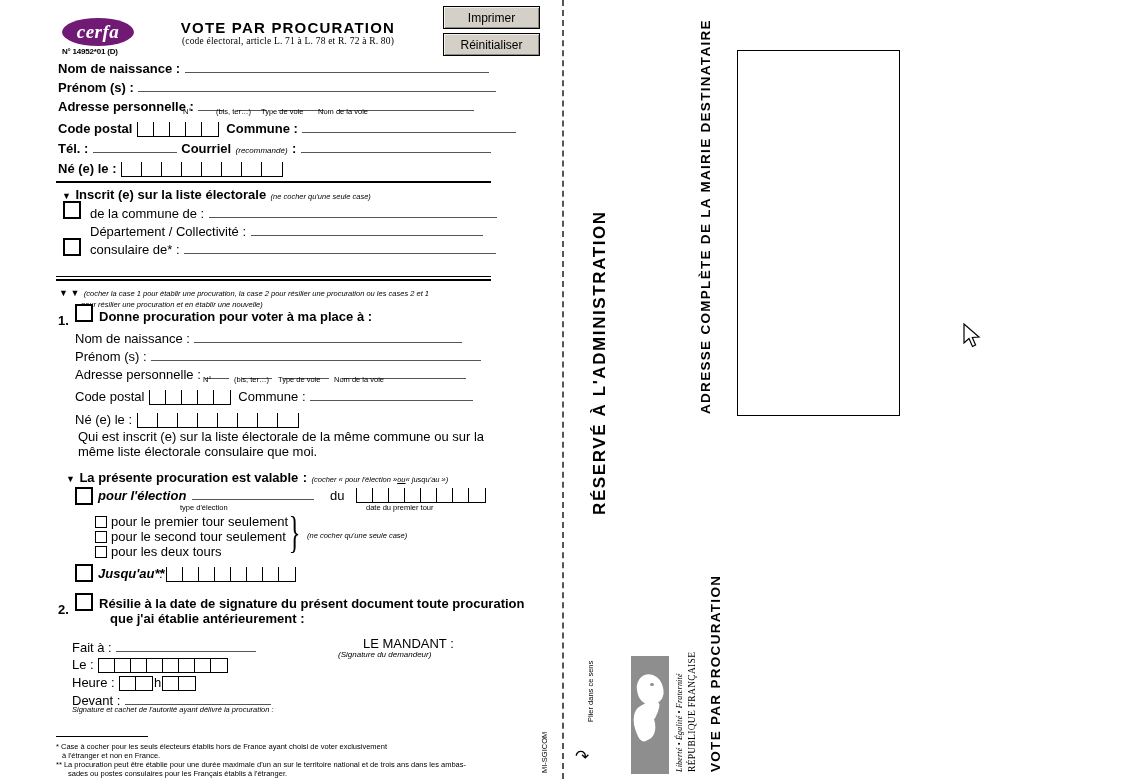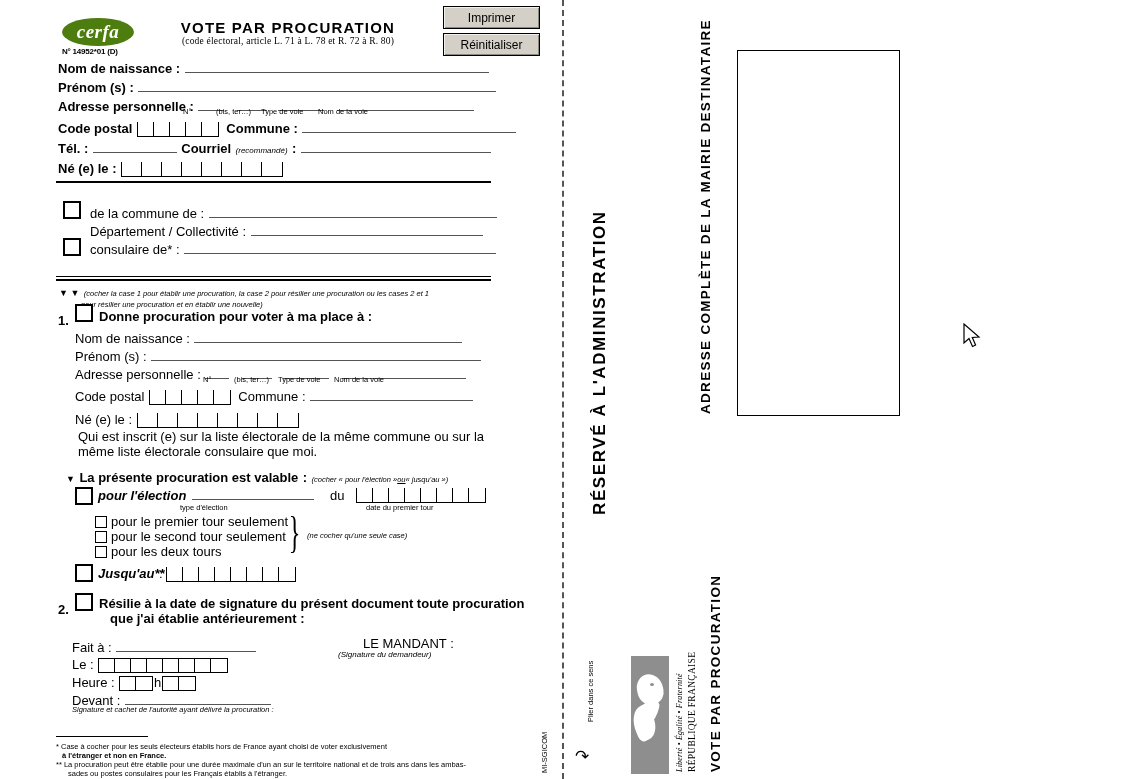--- a/index.html
+++ b/index.html
@@ -54,21 +54,21 @@
   }
   .cbox.big { width: 18px; height: 18px; }
   .cbox.sm  { width: 12px; height: 12px; border-width: 1.6px; }
 
   
   #left-panel { left: 0; top: 0; width: 530px; height: 779px; }
 
   
   .cerfa-ellipse {
     width: 72px; height: 28px;
-    background: #4d7c0f;
+    background: #701a75;
     border-radius: 50%;
     position: relative;
   }
   .cerfa-ellipse span {
     position: absolute; left: 0; top: 0; width: 100%; height: 100%;
     display: flex; align-items: center; justify-content: center;
     color: #fff; font-family: "Liberation Serif", serif;
     font-style: italic; font-weight: bold; font-size: 19px;
     letter-spacing: 0.5px;
   }
@@ -258,20 +258,25 @@
         <i></i>
         <i></i>
         <i></i>
         <i></i>
         <i></i>
       </span>
   </div>
 
   <div class="abs hr-thick" style="left:56px; top:181px; width:435px;"></div>
 
+  <div class="abs" style="left:62px; top:185px;">
+    <span class="tri">▼</span>
+    <span class="lbl">Inscrit (e) sur la liste électorale</span>
+    <span class="tiny-i">(ne cocher qu'une seule case)</span>
+  </div>
 
   <div class="abs cbox big" style="left:63px; top:201px;"></div>
   <div class="abs" style="left:90px; top:204px;">
     <span class="lbl-reg">de la commune de  :</span>
     <span class="rule" style="width:288px;"></span>
   </div>
 
   <div class="abs" style="left:90px; top:222px;">
     <span class="lbl-reg">Département / Collectivité  :</span>
     <span class="rule" style="width:232px;"></span>
@@ -440,21 +445,21 @@
     <span class="lbl-reg">Devant :</span>
     <span class="rule" style="width:146px;"></span>
   </div>
   <div class="abs tiny-i" style="left:72px; top:705px;">Signature et cachet de l'autorité ayant délivré la procuration :</div>
 
   <div class="abs bold" style="left:363px; top:636px; font-size:13px;">LE MANDANT :</div>
   <div class="abs mini-i" style="left:338px; top:650px;">(Signature du demandeur)</div>
 
   <div class="abs hr-thin" style="left:56px; top:736px; width:92px; border-top:1.5px solid #000;"></div>
   <div class="abs tiny" style="left:56px; top:742px;">* Case à cocher pour les seuls électeurs établis hors de France ayant choisi de voter exclusivement</div>
-  <div class="abs tiny" style="left:62px; top:751px;font-weight:bold;">à l'étranger et non en France.</div>
+  <div class="abs tiny" style="left:62px; top:751px;">à l'étranger et non en France.</div>
   <div class="abs tiny" style="left:56px; top:760px;">** La procuration peut être établie pour une durée maximale d'un an sur le territoire national et de trois ans dans les ambas-</div>
   <div class="abs tiny" style="left:68px; top:769px;">sades ou postes consulaires pour les Français établis à l'étranger.</div>
 </div>
 
 <div class="abs fold-line" style="left:562px; top:0; height:779px;"></div>
 
 <div class="abs vert-text tiny" style="left:540px; top:773px; transform:rotate(-90deg);">MI-SGICOM</div>
 
 <div class="abs vert-text tiny" style="left:586px; top:722px; transform:rotate(-90deg);">Plier dans ce sens</div>
 <div class="abs arrow-glyph" style="left:575px; top:748px;">↷</div>

